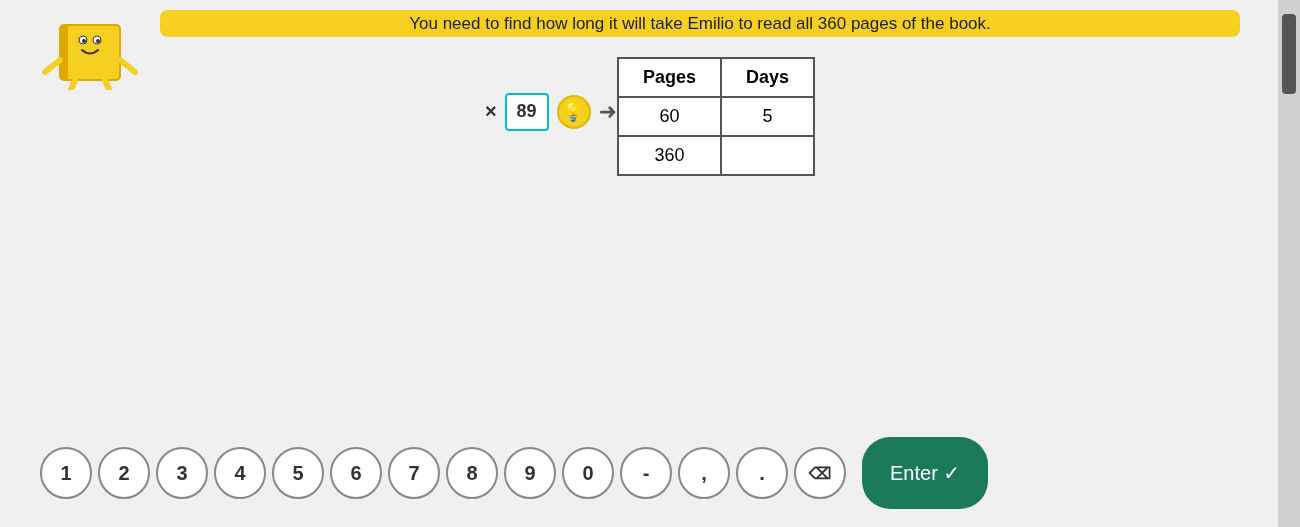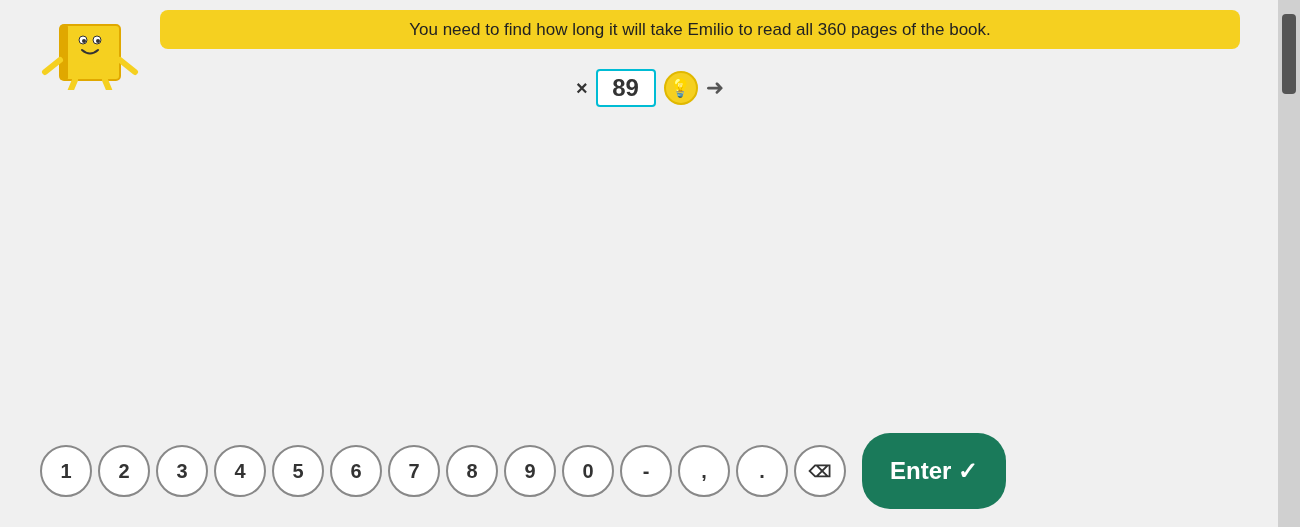--- a/index.html
+++ b/index.html
@@ -9,21 +9,21 @@
       background: #f0f0f0;
       font-family: Arial, sans-serif;
       overflow: hidden;
       position: relative;
     }
 
     
     .instruction-banner {
       background: #f5d020;
       margin: 10px 60px 10px 160px;
-      padding: 6px 20px;
+      padding: 0 20px;
       border-radius: 8px;
       text-align: center;
       font-size: 17px;
       font-weight: 500;
       color: #222;
       line-height: 1.6;
     }
 
     
     .mascot {
@@ -69,25 +69,25 @@
       align-items: center;
       gap: 8px;
       margin-bottom: 10px;
     }
     .mult-x {
       font-size: 20px;
       font-weight: bold;
       color: #333;
     }
     .input-box {
-      width: 60px;
+      width: 44px;
       height: 38px;
       border: 2px solid #00bcd4;
       border-radius: 4px;
-      font-size: 24px;
+      font-size: 18px;
       font-weight: bold;
       text-align: center;
       color: #333;
       background: white;
     }
     .hint-bulb {
       width: 34px;
       height: 34px;
       background: #f5d020;
       border-radius: 50%;
@@ -148,22 +148,22 @@
     .num-btn.backspace {
       background: #fff;
       font-size: 16px;
     }
     .enter-btn {
       background: #1a7a5a;
       color: white;
       border: none;
       border-radius: 28px;
       padding: 24px 28px;
-      font-size: 24px;
-      font-weight: bold;
+      font-size: 20px;
+      font-weight: normal;
       cursor: pointer;
       display: flex;
       align-items: center;
       gap: 8px;
       margin-left: 10px;
     }
 
     .table-area {
       display: flex;
       align-items: center;
@@ -206,20 +206,38 @@
 <div class="main-content">
   <div class="table-area">
 
     <div class="mult-area">
       <span class="mult-x">×</span>
       <input class="input-box" type="text" value="89" readonly="" style="">
       <div class="hint-bulb">💡</div>
       <div class="arrow-right">➜</div>
     </div>
 
+    <table class="data-table">
+      <thead>
+        <tr>
+          <th>Pages</th>
+          <th>Days</th>
+        </tr>
+      </thead>
+      <tbody>
+        <tr>
+          <td>60</td>
+          <td>5</td>
+        </tr>
+        <tr>
+          <td>360</td>
+          <td></td>
+        </tr>
+      </tbody>
+    </table>
   </div>
 </div>
 
 <div class="numpad">
   <div class="num-btn">1</div>
   <div class="num-btn">2</div>
   <div class="num-btn">3</div>
   <div class="num-btn">4</div>
   <div class="num-btn">5</div>
   <div class="num-btn">6</div>

